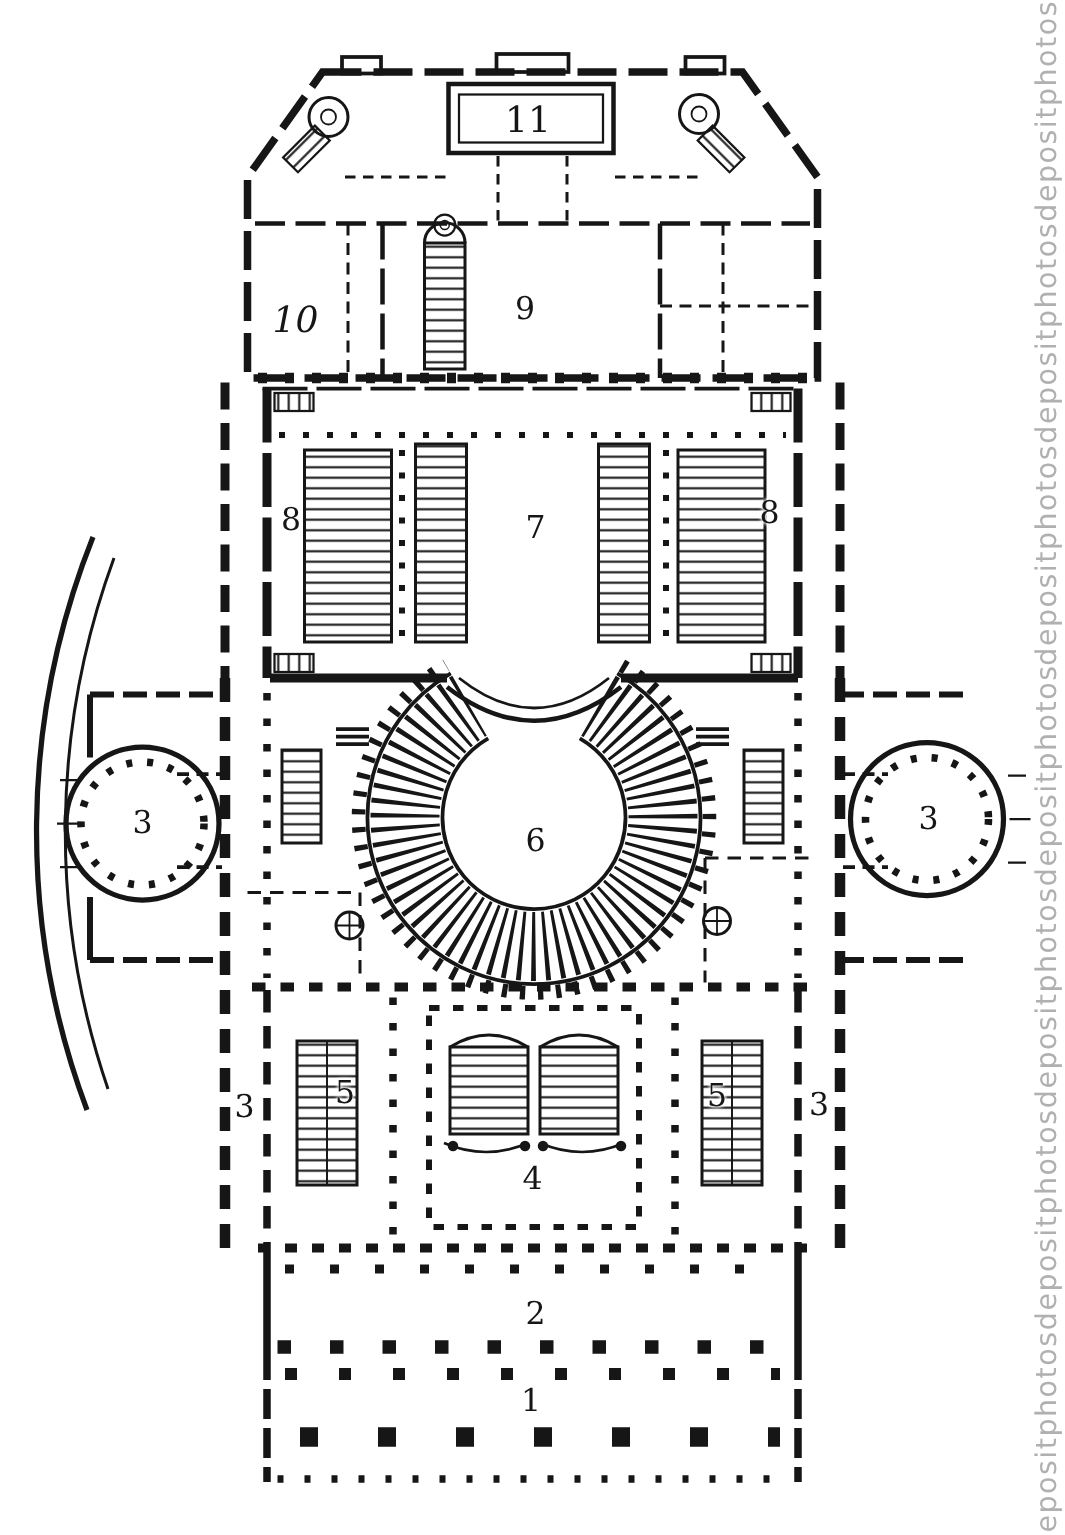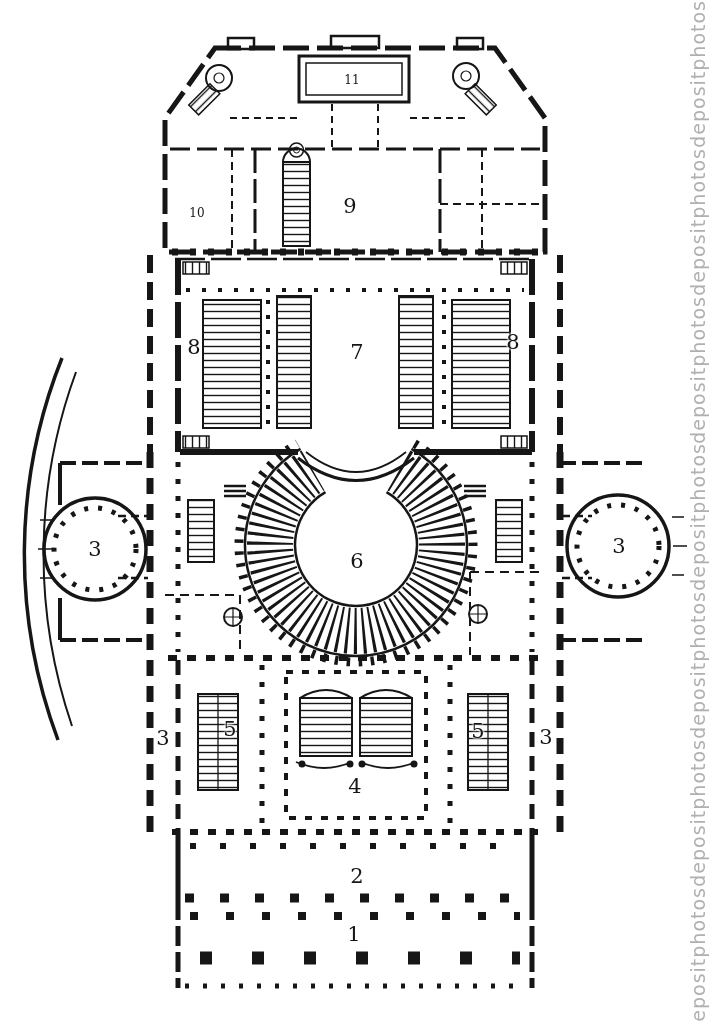--- a/index.html
+++ b/index.html
@@ -13,21 +13,21 @@
   #plan-svg .f  { fill:var(--ink); stroke:none; }
   #plan-svg .hh { fill:url(#hatchH); stroke:var(--ink); }
   #plan-svg .hv { fill:url(#hatchV); stroke:var(--ink); }
   #plan-svg .pl { stroke:var(--ink); stroke-width:1.4; }
   .room-label {
     position:absolute; transform:translate(-50%,-50%);
     font-size:21px; color:var(--ink); line-height:1;
     text-shadow:0 0 3px #fff, 0 0 3px #fff, 0 0 2px #fff;
     user-select:none;
   }
-  .room-label.small { font-size:12px; }
+  .room-label.small { font-size:24px; }
   .wm-strip {
     position:absolute; right:-1px; top:0; height:1023px; width:26px;
     display:flex; flex-direction:column; justify-content:space-between;
     align-items:center; z-index:6; pointer-events:none;
   }
   .wm-text {
     writing-mode:vertical-rl; transform:rotate(180deg);
     font-family:"DejaVu Sans", sans-serif; font-size:19px;
     color:var(--wm); letter-spacing:1px; opacity:.85; white-space:nowrap;
   }
@@ -191,21 +191,21 @@
       <path class="s" stroke-width="6" stroke-dasharray="6 24" d="M190 846 H520"></path>
       <path class="s" stroke-width="9" stroke-dasharray="9 26" d="M185 898 H525"></path>
       <path class="s" stroke-width="5" stroke-dasharray="20 6" d="M178 900 V988 M532 900 V988"></path>
       <path class="s" stroke-width="8" stroke-dasharray="8 28" d="M190 916 H520"></path>
       <path class="s" stroke-width="13" stroke-dasharray="12 40" d="M200 958 H520"></path>
       <path class="s" stroke-width="5" stroke-dasharray="4 14" d="M185 986 H525"></path>
     </g>
   </svg>
 
   <div class="room-label small" style="left:352px; top:80px;">11</div>
-  <div class="room-label small" style="left:197px; top:213px;">10</div>
+  <div class="room-label small" style="left:197px; top:213px;font-style:italic;">10</div>
   <div class="room-label" style="left:350px; top:206px;">9</div>
   <div class="room-label" style="left:194px; top:347px;">8</div>
   <div class="room-label" style="left:513px; top:342px;">8</div>
   <div class="room-label" style="left:357px; top:352px;">7</div>
   <div class="room-label" style="left:95px;  top:549px;">3</div>
   <div class="room-label" style="left:619px; top:546px;">3</div>
   <div class="room-label" style="left:357px; top:561px;">6</div>
   <div class="room-label" style="left:163px; top:738px;">3</div>
   <div class="room-label" style="left:546px; top:737px;">3</div>
   <div class="room-label" style="left:230px; top:729px;">5</div>

